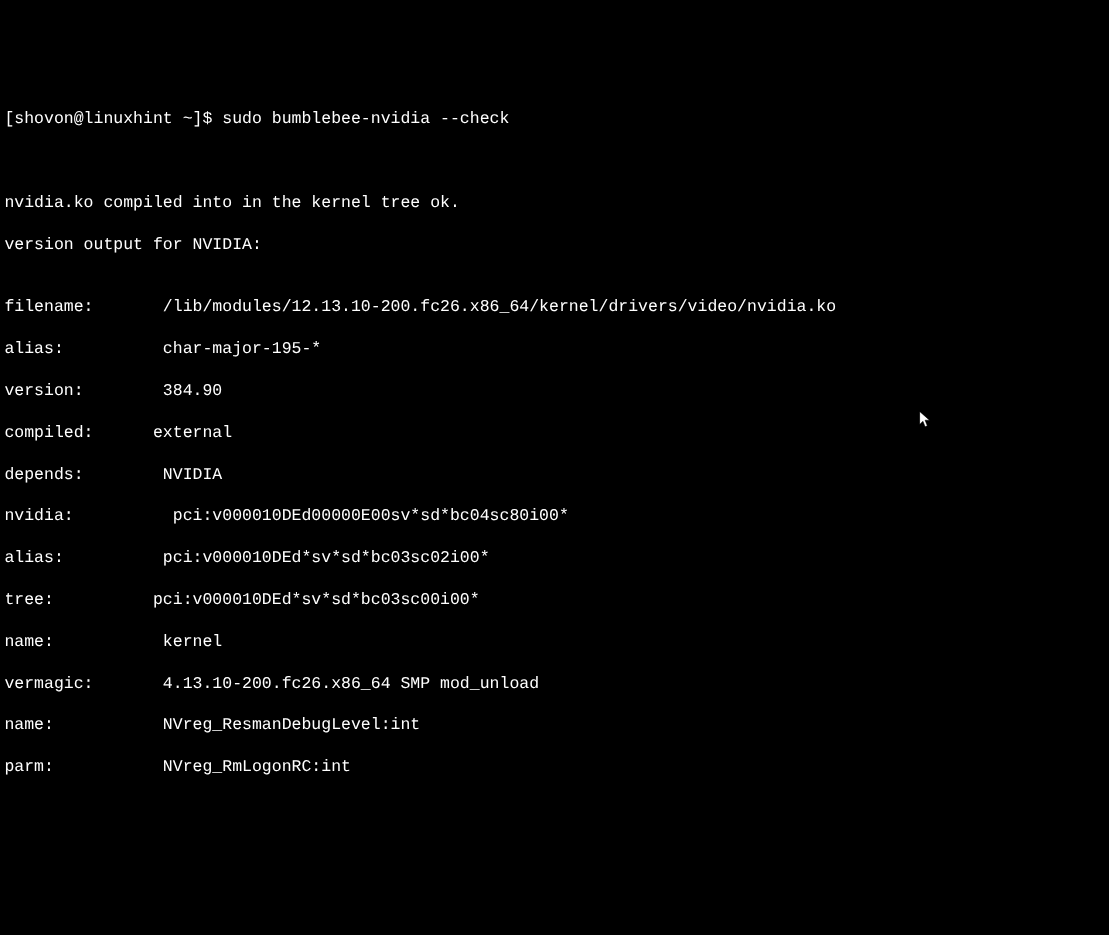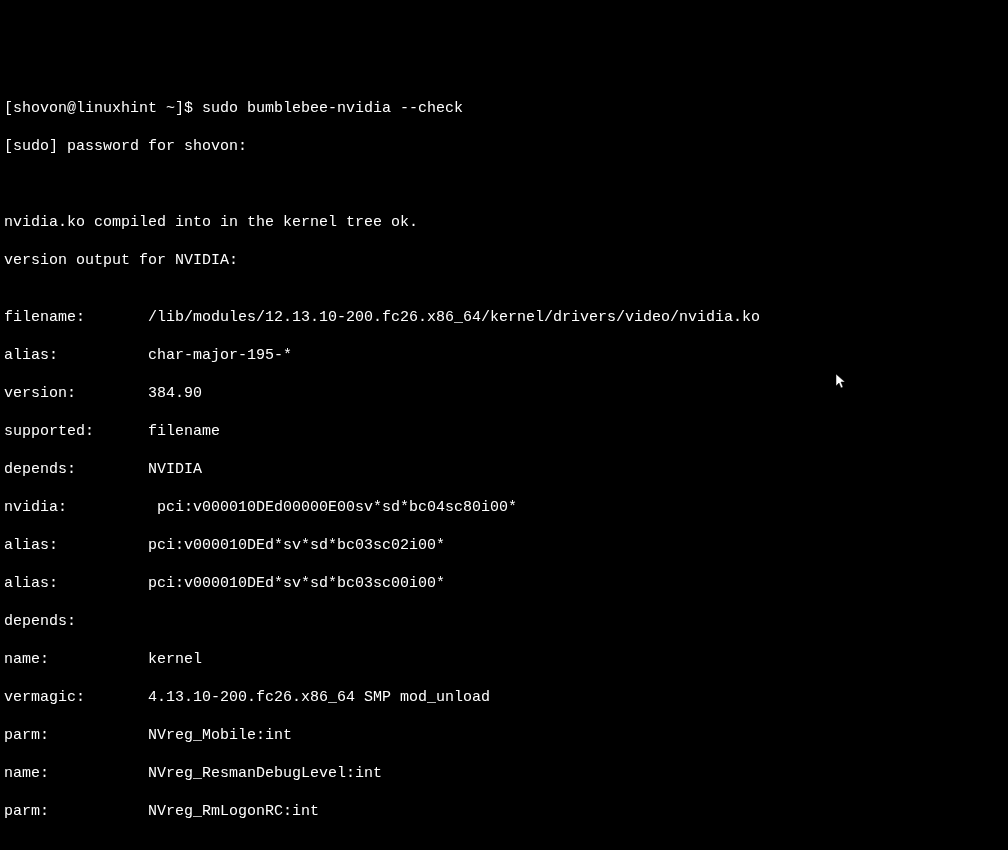--- a/index.html
+++ b/index.html
@@ -33,38 +33,35 @@
       pointer-events: none;
     }
   </style>
 </head>
 <body>
 
 
 
 <div class="terminal">
 <div class="line">[shovon@linuxhint ~]$ sudo bumblebee-nvidia --check</div>
-<div class="line">[sudo] password for shovon:</div>
 <div class="line"></div>
 <div class="line"></div>
 <div class="line">nvidia.ko compiled into in the kernel tree ok.</div>
 <div class="line">version output for NVIDIA:</div>
 <div class="line"></div>
 <div class="line">filename:       /lib/modules/12.13.10-200.fc26.x86_64/kernel/drivers/video/nvidia.ko</div>
 <div class="line">alias:          char-major-195-*</div>
 <div class="line">version:        384.90</div>
-<div class="line">supported:      filename</div>
+<div class="line">compiled:      external</div>
 <div class="line">depends:        NVIDIA</div>
 <div class="line">nvidia:          pci:v000010DEd00000E00sv*sd*bc04sc80i00*</div>
 <div class="line">alias:          pci:v000010DEd*sv*sd*bc03sc02i00*</div>
-<div class="line">alias:          pci:v000010DEd*sv*sd*bc03sc00i00*</div>
-<div class="line">depends:</div>
+<div class="line">tree:          pci:v000010DEd*sv*sd*bc03sc00i00*</div>
 <div class="line">name:           kernel</div>
 <div class="line">vermagic:       4.13.10-200.fc26.x86_64 SMP mod_unload</div>
-<div class="line">parm:           NVreg_Mobile:int</div>
 <div class="line">name:           NVreg_ResmanDebugLevel:int</div>
 <div class="line">parm:           NVreg_RmLogonRC:int</div>
 
 
 
 
 
 
 
 

